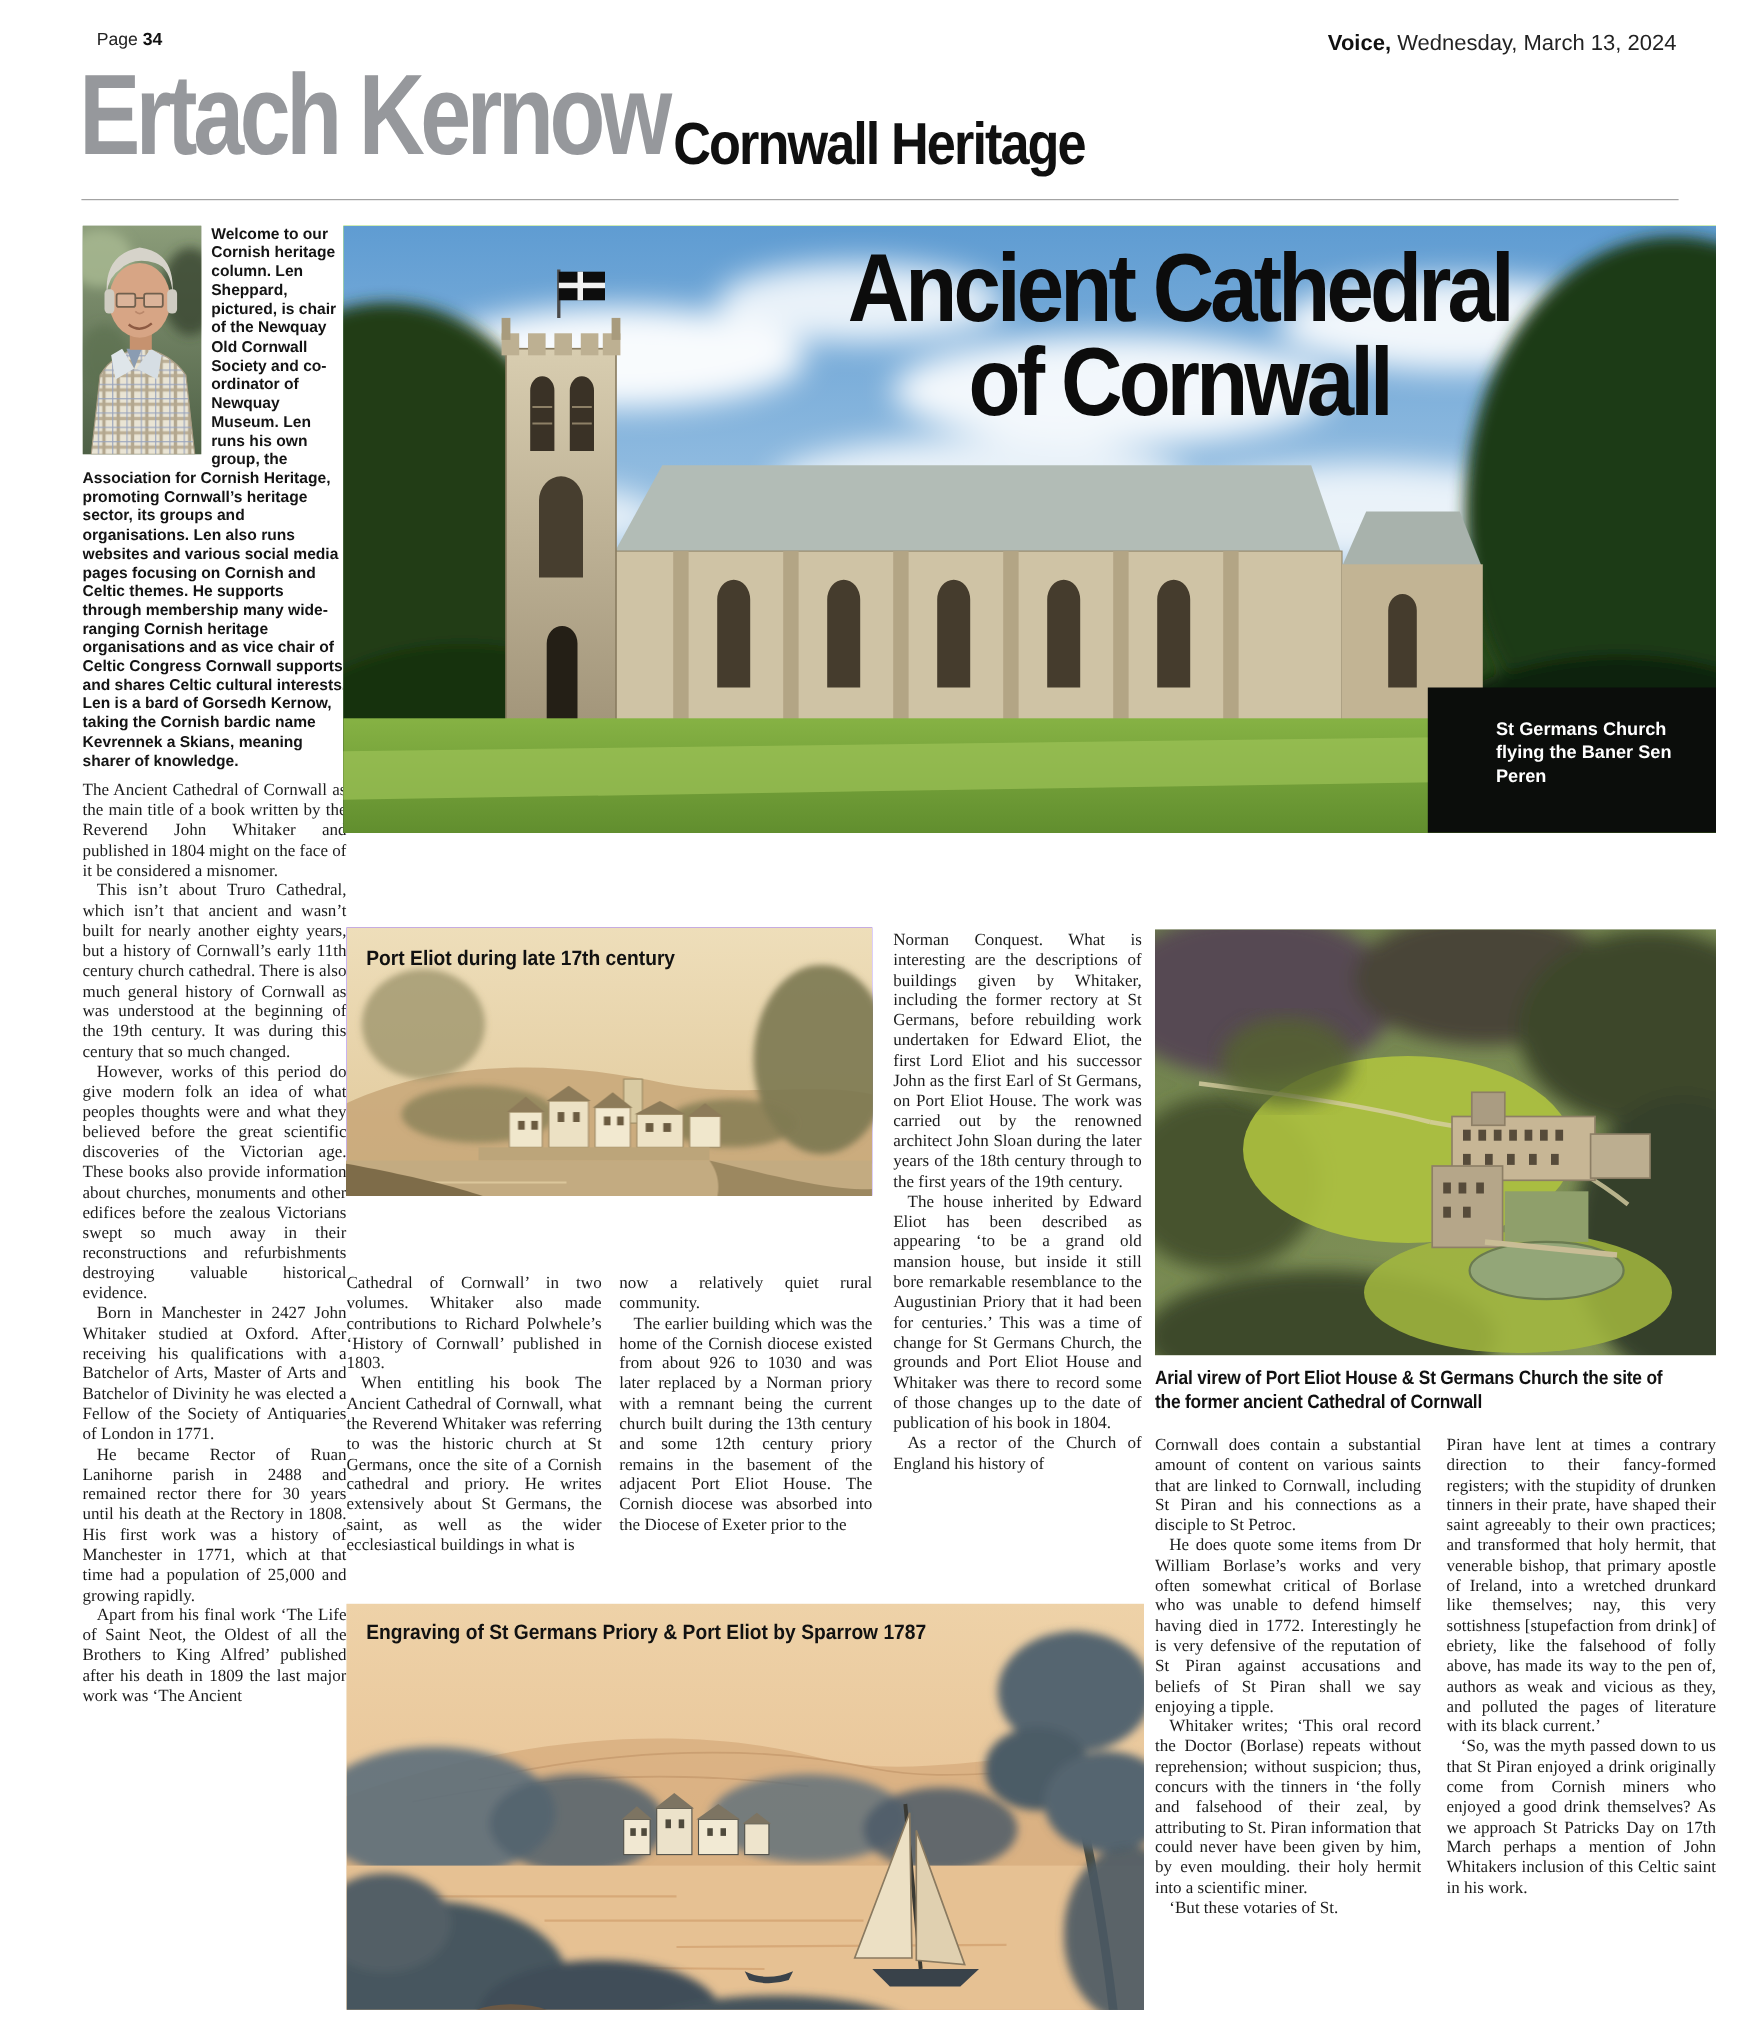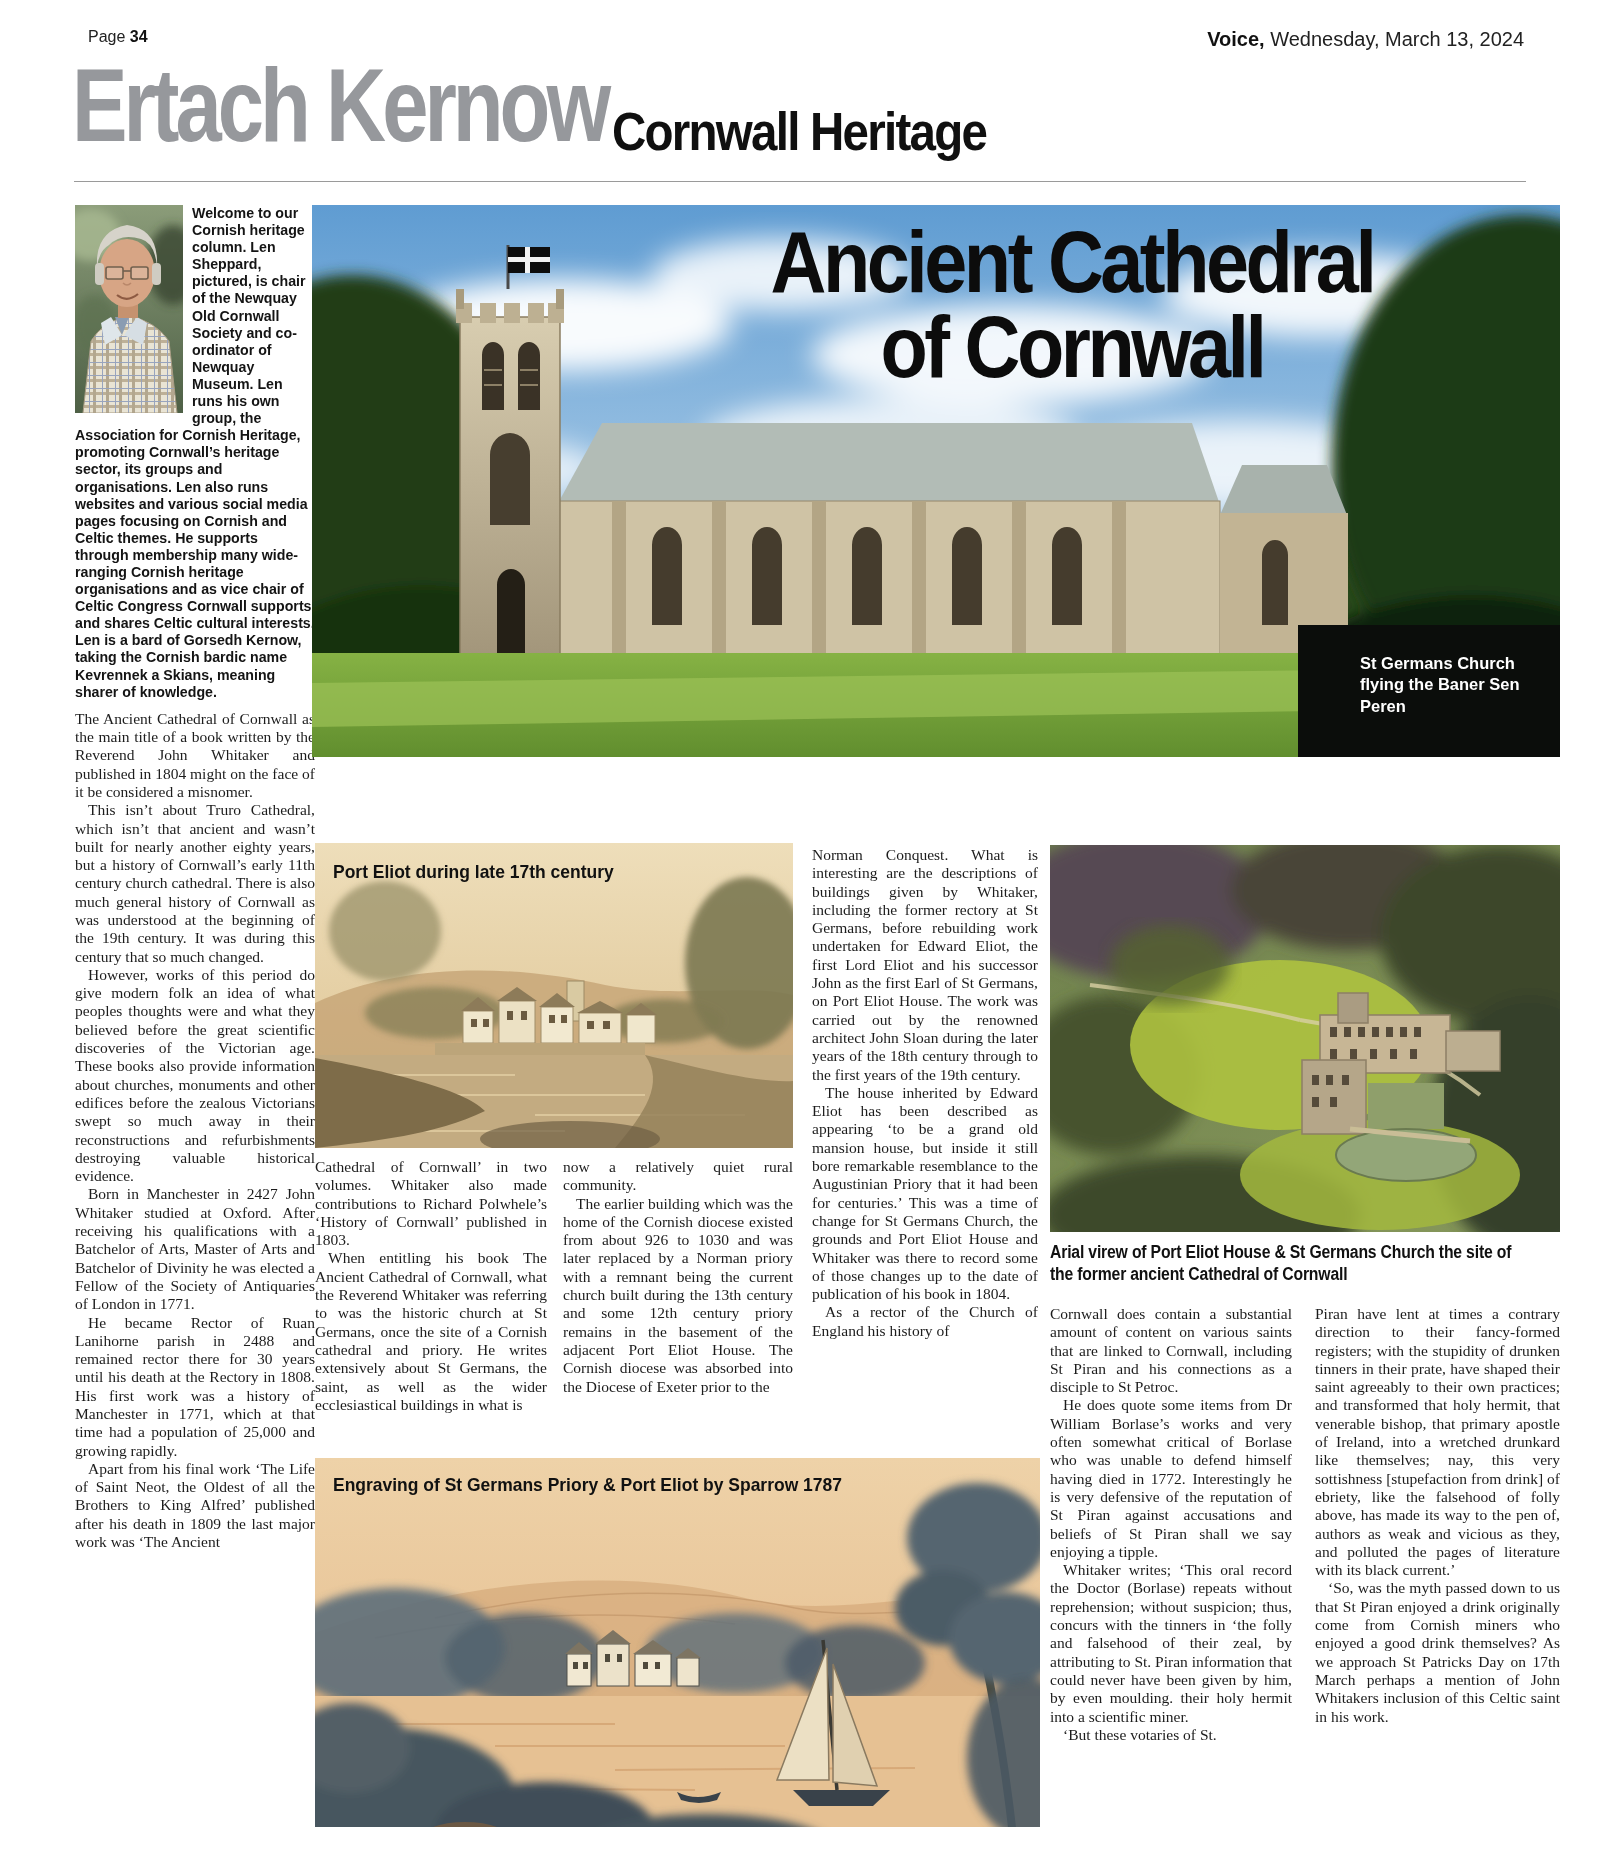--- a/index.html
+++ b/index.html
@@ -27,21 +27,21 @@
   .portrait{float:left;width:108px;height:208px;margin:0 9px 4px 0;background:#6d7f5e;}
   .portrait svg{display:block;}
   .sidebar .serif{margin-top:9px;}
   .mainphoto{position:absolute;left:312px;top:205px;width:1248px;height:552px;overflow:hidden;background:#bef264;}
   .headline{position:absolute;left:340px;top:14px;width:840px;text-align:center;
             font-weight:bold;color:#0c0c0c;font-size:88px;line-height:.97;letter-spacing:-4px;
             transform:scaleX(.88);transform-origin:50% 0;}
   .photo-cap-box{position:absolute;right:0;bottom:0;width:262px;height:132px;background:#0b0d0b;}
   .photo-cap{position:absolute;left:62px;top:28px;width:180px;color:#fff;font-weight:bold;
              font-size:16.5px;line-height:1.3;}
-  .painting{position:absolute;left:315px;top:843px;width:478px;height:305px;overflow:hidden;background:#8b5cf6;}
+  .painting{position:absolute;left:315px;top:843px;width:478px;height:244px;overflow:hidden;background:#8b5cf6;}
   .painting-cap{position:absolute;left:18px;top:18px;font-size:19px;white-space:nowrap;}
   .col{position:absolute;overflow:hidden;}
   .col2{left:315px;top:1158px;width:232px;height:696px;}
   .col3{left:563px;top:1158px;width:230px;height:300px;}
   .col4{left:812px;top:846px;width:226px;height:614px;}
   .col5{left:1050px;top:1305px;width:242px;height:549px;}
   .col6{left:1315px;top:1305px;width:245px;height:549px;}
   .aerial{position:absolute;left:1050px;top:845px;width:510px;height:387px;overflow:hidden;background:#6d7f4b;}
   .aerial-cap{position:absolute;left:1050px;top:1241px;width:515px;font-size:17.5px;line-height:1.28;
               font-weight:bold;color:#111;transform:scaleX(.90);transform-origin:0 0;letter-spacing:-.2px;}

